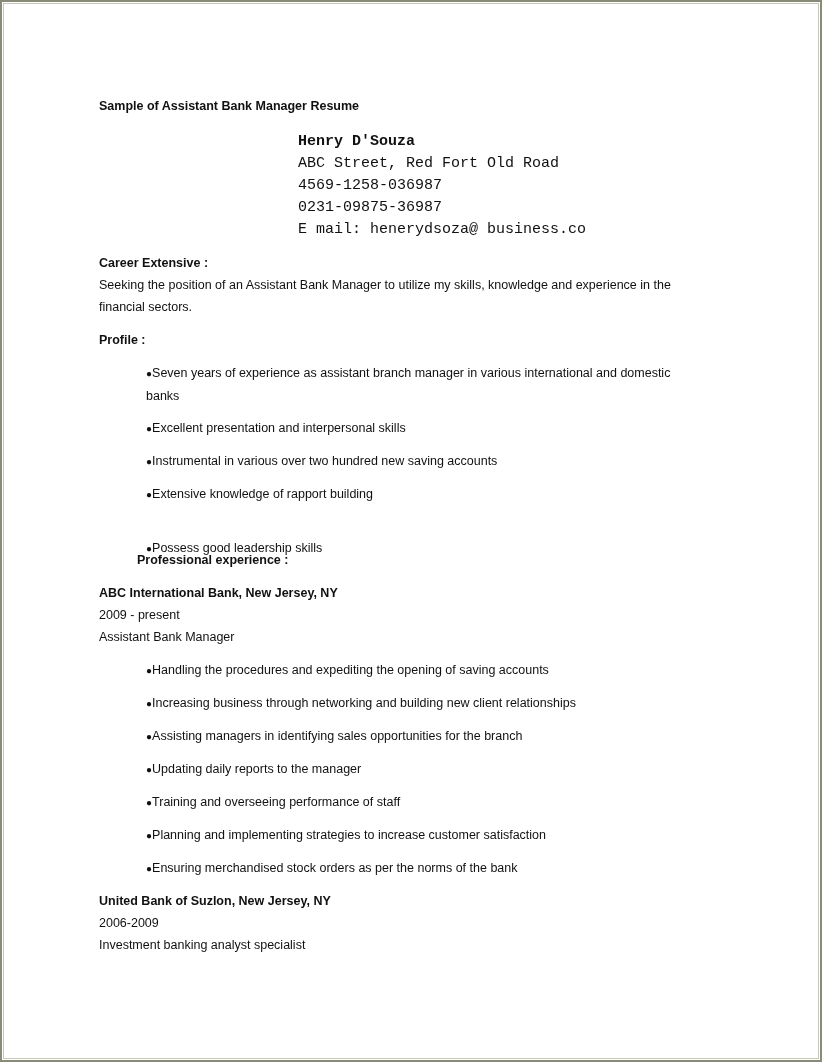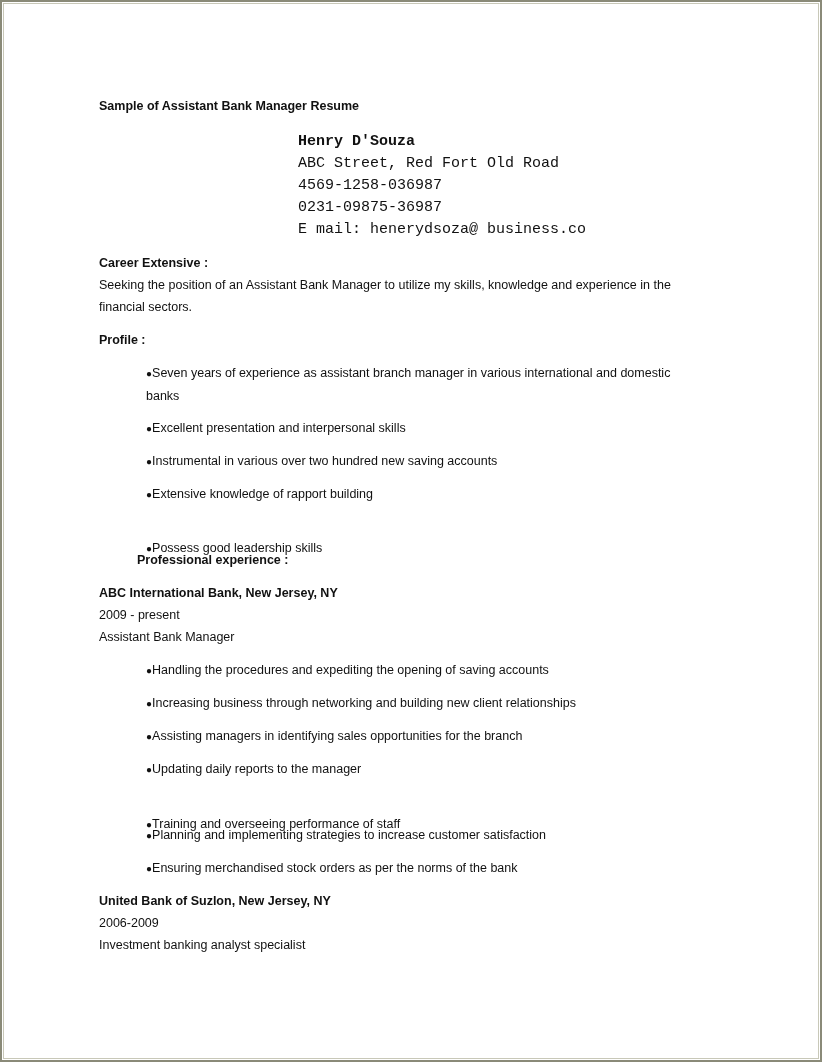--- a/index.html
+++ b/index.html
@@ -52,20 +52,20 @@
   <div class="abs b" style="left:99px; top:552px;margin-left:38px;">Professional experience :</div>
 
   <div class="abs b" style="left:99px; top:585px;">ABC International Bank, New Jersey, NY</div>
   <div class="abs" style="left:99px; top:607px;">2009 - present</div>
   <div class="abs" style="left:99px; top:629px;">Assistant Bank Manager</div>
 
   <div class="abs" style="left:146px; top:662px;"><span class="dot">●</span><span>Handling the procedures and expediting the opening of saving accounts</span></div>
   <div class="abs" style="left:146px; top:695px;"><span class="dot">●</span><span>Increasing business through networking and building new client relationships</span></div>
   <div class="abs" style="left:146px; top:728px;"><span class="dot">●</span><span>Assisting managers in identifying sales opportunities for the branch</span></div>
   <div class="abs" style="left:146px; top:761px;"><span class="dot">●</span><span>Updating daily reports to the manager</span></div>
-  <div class="abs" style="left:146px; top:794px;margin-top:22px;"><span class="dot">●</span><span>Training and overseeing performance of staff</span></div>
+  <div class="abs" style="left:146px; top:794px;"><span class="dot">●</span><span>Training and overseeing performance of staff</span></div>
   <div class="abs" style="left:146px; top:827px;"><span class="dot">●</span><span>Planning and implementing strategies to increase customer satisfaction</span></div>
   <div class="abs" style="left:146px; top:860px;"><span class="dot">●</span><span>Ensuring merchandised stock orders as per the norms of the bank</span></div>
 
   <div class="abs b" style="left:99px; top:893px;">United Bank of Suzlon, New Jersey, NY</div>
   <div class="abs" style="left:99px; top:915px;">2006-2009</div>
   <div class="abs" style="left:99px; top:937px;">Investment banking analyst specialist</div>
 </div>
 
 </body></html>

